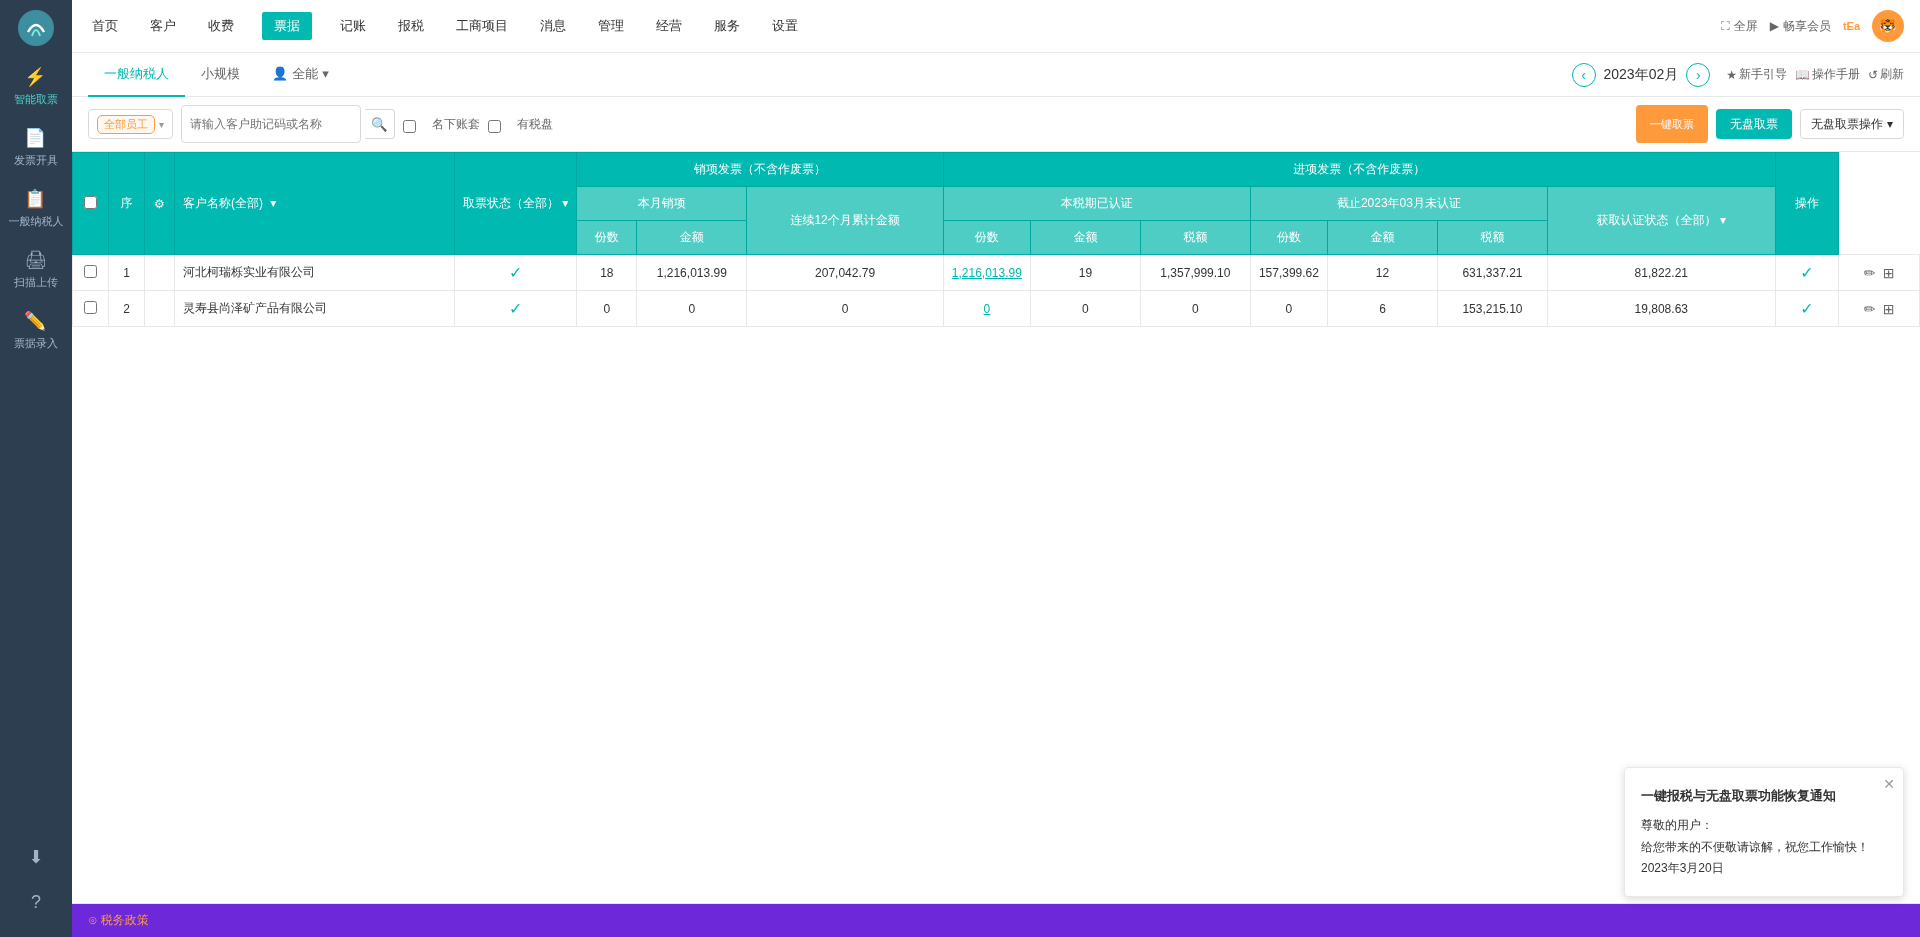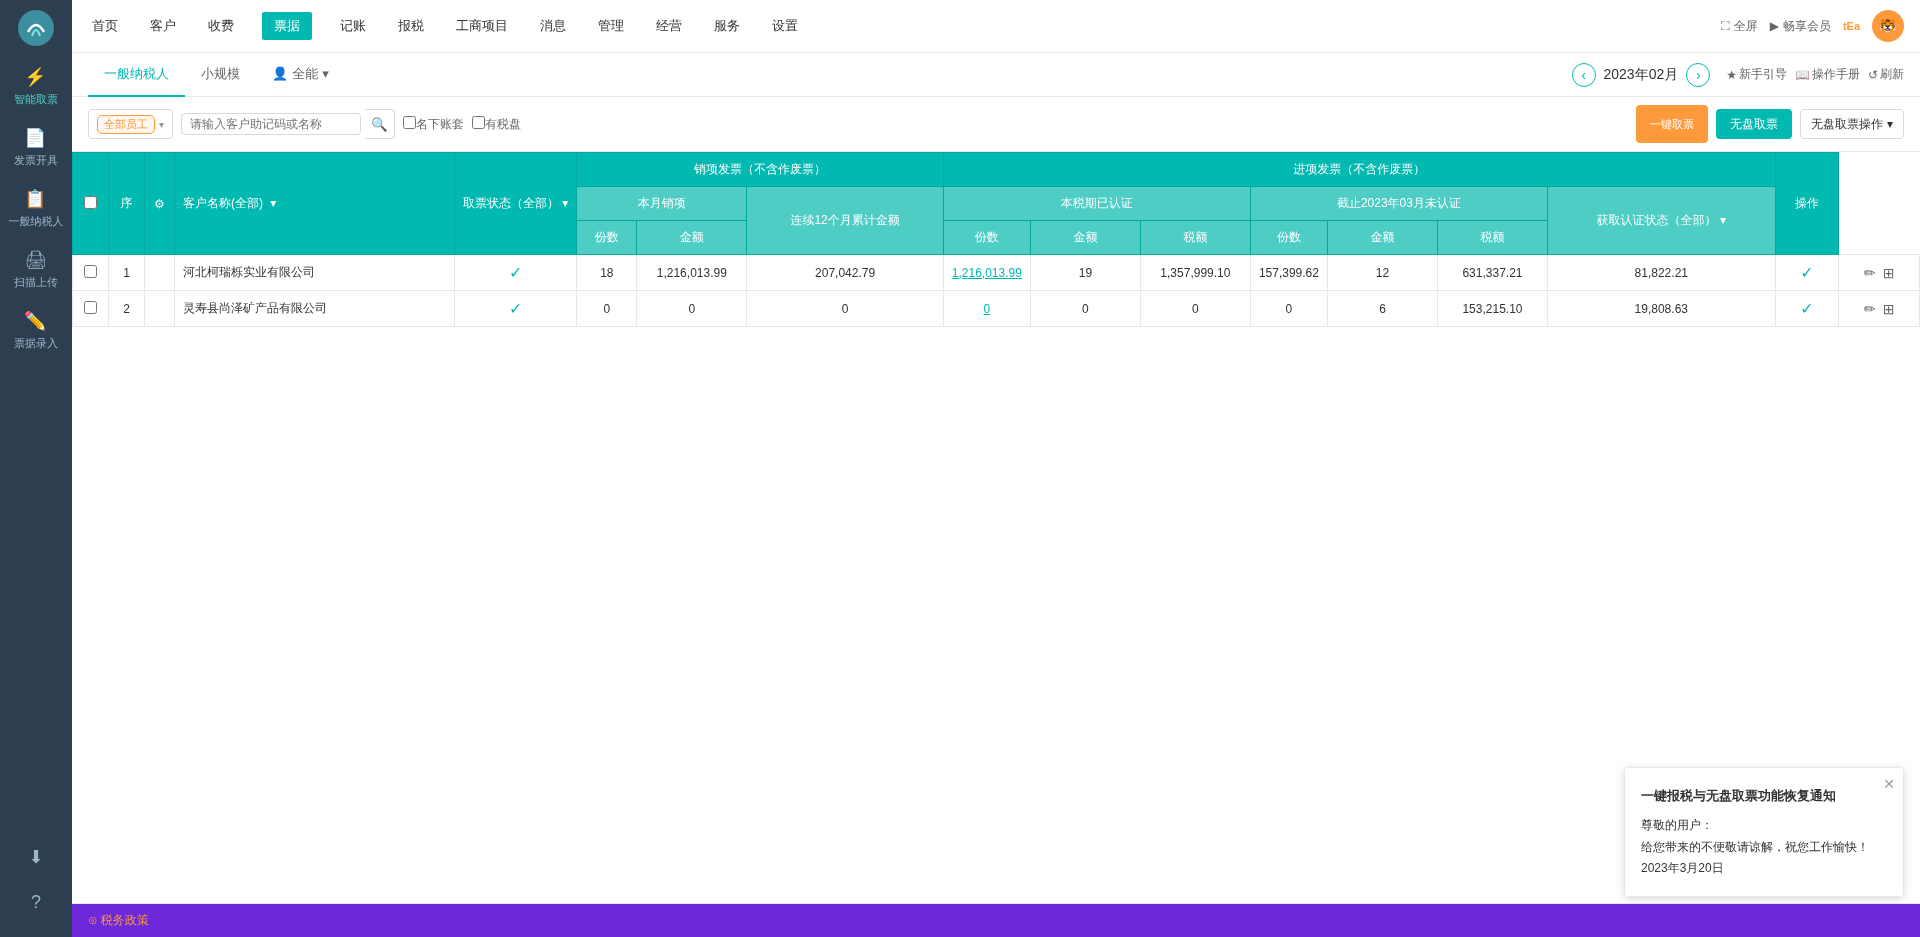--- a/index.html
+++ b/index.html
@@ -32,23 +32,23 @@
     .tab-item.active { color: #00b9b0; border-bottom: 2px solid #00b9b0; font-weight: 500; }
     .date-nav { margin-left: auto; display: flex; align-items: center; gap: 8px; }
     .date-nav-btn { width: 24px; height: 24px; border-radius: 50%; border: 1px solid #00b9b0; color: #00b9b0; background: #fff; cursor: pointer; display: flex; align-items: center; justify-content: center; font-size: 14px; }
     .date-text { font-size: 14px; color: #333; font-weight: 500; }
     .header-actions { display: flex; align-items: center; gap: 8px; margin-left: 16px; }
     .action-link { font-size: 12px; color: #666; cursor: pointer; display: flex; align-items: center; gap: 2px; }
 
     
     .toolbar { background: #fff; padding: 8px 16px; display: flex; align-items: center; gap: 8px; border-bottom: 1px solid #e8e8e8; flex-shrink: 0; }
     .select-wrapper { display: flex; align-items: center; border: 1px solid #d9d9d9; border-radius: 4px; height: 30px; padding: 0 8px; gap: 4px; background: #fff; font-size: 12px; cursor: pointer; }
-    .search-input { height: 22px; border: 1px solid #d9d9d9; border-radius: 4px; padding: 0 8px; font-size: 12px; width: 180px; outline: none; }
+    .search-input { height: 38px; border: 1px solid #d9d9d9; border-radius: 4px; padding: 0 8px; font-size: 12px; width: 180px; outline: none; }
     .search-btn { height: 30px; width: 30px; border: 1px solid #d9d9d9; border-left: none; border-radius: 0 4px 4px 0; background: #fff; cursor: pointer; display: flex; align-items: center; justify-content: center; color: #666; margin-left: -4px; }
-    .checkbox-label { display: flex; align-items: flex-start; gap: 0; font-size: 12px; color: #666; cursor: pointer; }
+    .checkbox-label { display: flex; align-items: flex-end; gap: 16px; font-size: 12px; color: #666; cursor: pointer; }
     .toolbar-right { margin-left: auto; display: flex; align-items: center; gap: 8px; }
     .btn-primary { height: 38px; padding: 0 14px; background: #ff9a3c; color: #fff; border: none; border-radius: 4px; font-size: 11px; cursor: pointer; }
     .btn-danger { height: 30px; padding: 0 14px; background: #00b9b0; color: #fff; border: none; border-radius: 4px; font-size: 12px; cursor: pointer; }
     .btn-dropdown { height: 30px; padding: 0 10px; background: #fff; color: #333; border: 1px solid #d9d9d9; border-radius: 4px; font-size: 12px; cursor: pointer; display: flex; align-items: center; gap: 4px; }
 
     
     .table-container { flex: 1; overflow: auto; background: #fff; }
     table { width: 100%; border-collapse: collapse; font-size: 12px; }
     th { background: #00b9b0; color: #fff; padding: 8px 8px; text-align: center; border: 1px solid #00a89f; font-weight: normal; white-space: nowrap; }
     th.left { text-align: left; }

